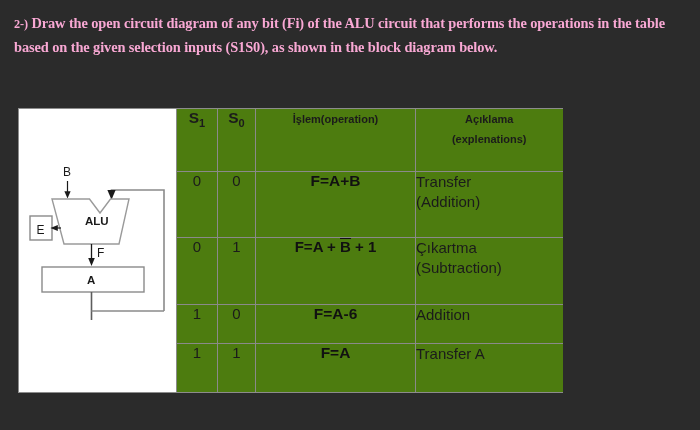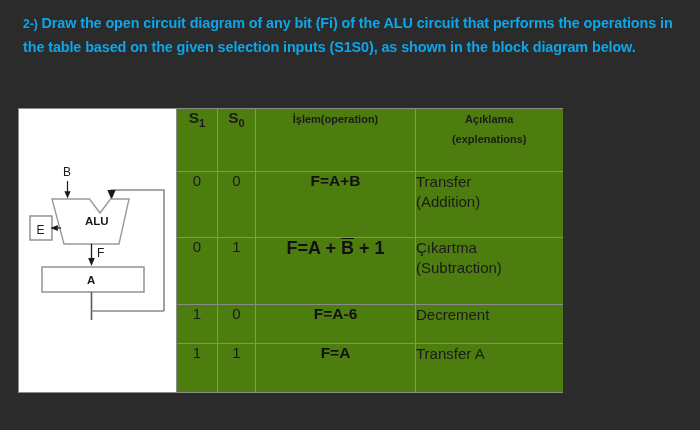--- a/index.html
+++ b/index.html
@@ -11,25 +11,25 @@
     height: 430px;
     background: #2b2b2b;
     font-family: "Liberation Sans", sans-serif;
     overflow: hidden;
     position: relative;
   }
 
   
   #question-text {
     position: absolute;
-    left: 23px;
+    left: 14px;
     top: 12px;
     width: 660px;
-    color: #0ea5e9;
-    font-family: Liberation Sans, sans-serif;
+    color: #f9a8d4;
+    font-family: Liberation Serif, serif;
     font-weight: bold;
     font-size: 14.4px;
     line-height: 23px;
     letter-spacing: -0.1px;
   }
   #question-text .qnum {
     font-size: 12.2px;
     font-weight: bold;
   }
 
@@ -116,21 +116,21 @@
   .op-cell {
     text-align: center;
     padding: 8px 0 6px 0;
     font-family: "Liberation Sans", sans-serif;
     font-weight: bold;
     font-size: 15.5px;
     color: #111111;
     margin-top: 37px;
   }
   .op-cell.small {
-    font-size: 18px;
+    font-size: 15px;
     padding-top: 10px;
   }
   .ovl {
     border-top: 1.4px solid #111111;
     padding-top: 0px;
     display: inline-block;
     line-height: 1.05;
   }
   .exp-cell {
     padding: 7px 8px 6px 9px;
@@ -223,21 +223,21 @@
         <td class="exp-cell">
           <div>Çıkartma</div>
           <div>(Subtraction)</div>
         </td>
       </tr>
       <tr class="rowh-4">
         <td class="cell-bit">1</td>
         <td class="cell-bit">0</td>
         <td class="op-cell">F=A-6</td>
         <td class="exp-cell">
-          <div>Decrement</div>
+          <div>Addition</div>
         </td>
       </tr>
       <tr class="rowh-5">
         <td class="cell-bit">1</td>
         <td class="cell-bit">1</td>
         <td class="op-cell">F=A</td>
         <td class="exp-cell">
           <div>Transfer A</div>
         </td>
       </tr>

